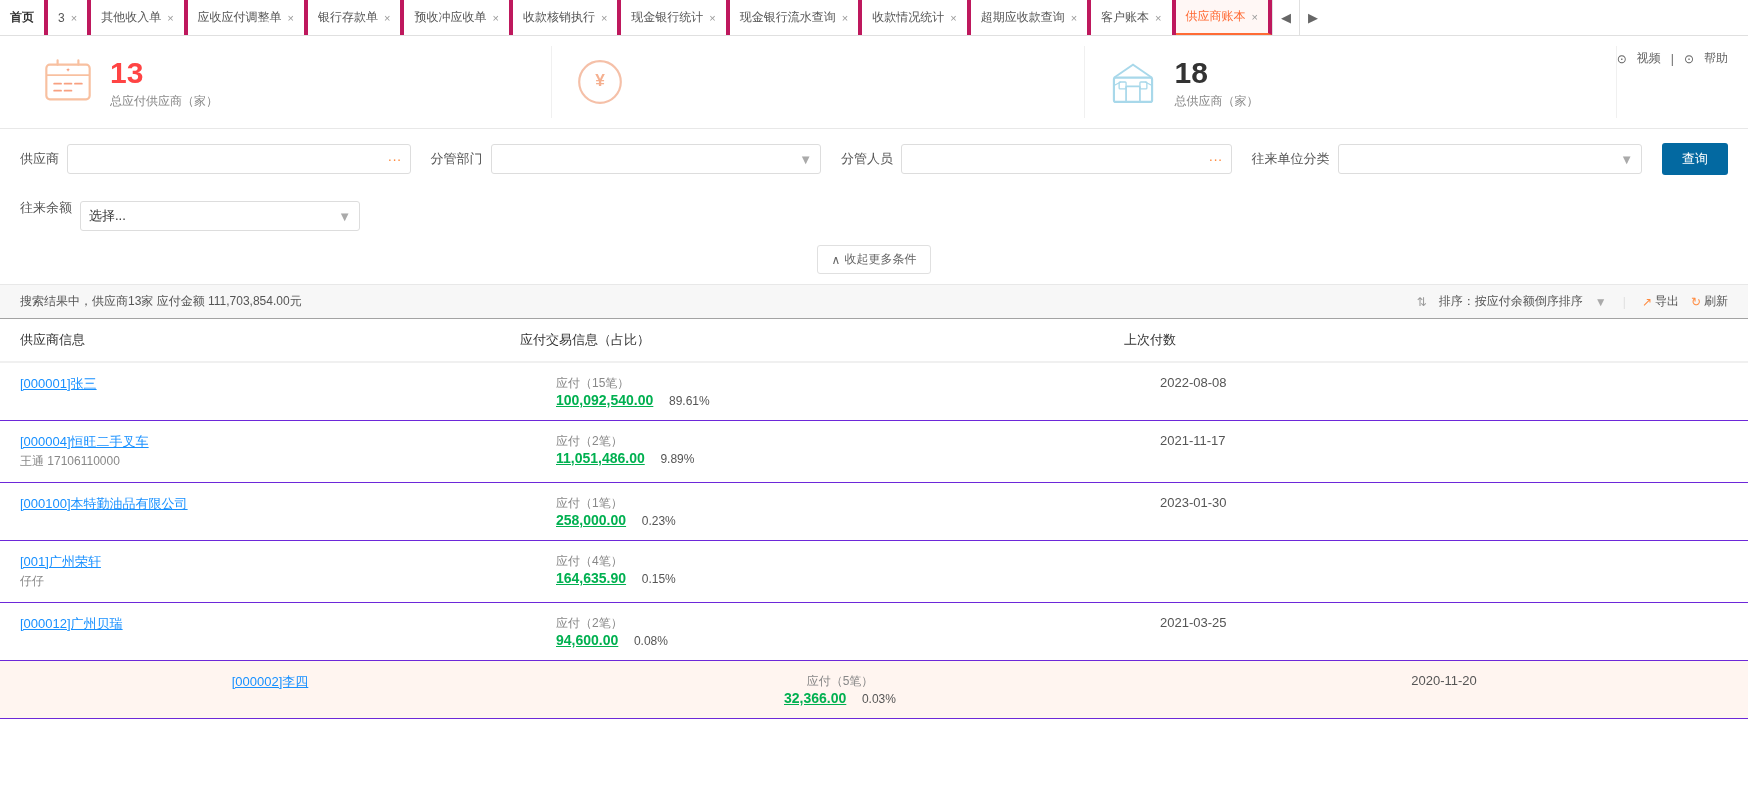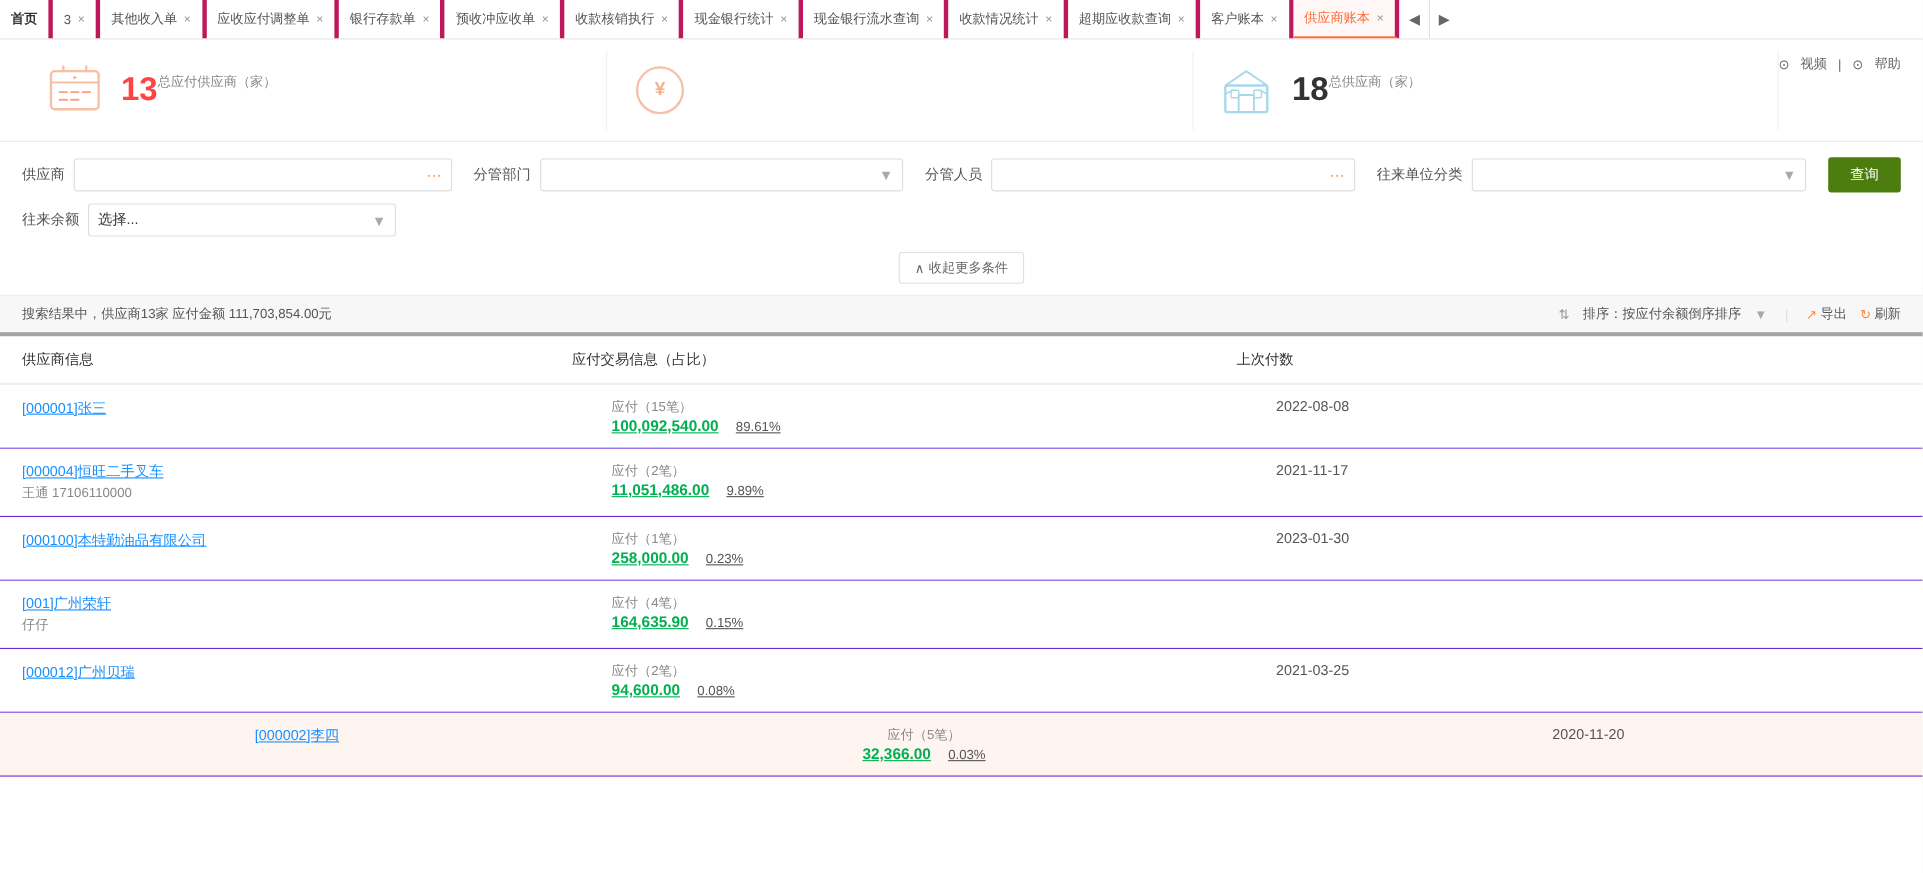--- a/index.html
+++ b/index.html
@@ -24,21 +24,21 @@
       display: flex; background: #fff; border-bottom: 1px solid #e8e8e8;
       align-items: center; padding: 10px 20px; gap: 0;
     }
     .stat-item {
       display: flex; align-items: center; gap: 14px; flex: 1; padding: 8px 20px;
       border-right: 1px solid #f0f0f0;
     }
     .stat-item:last-of-type { border-right: none; }
     .stat-icon { width: 56px; height: 56px; display: flex; align-items: center; justify-content: center; }
     .stat-icon svg { width: 52px; height: 52px; }
-    .stat-info { display: flex; flex-direction: row; }
+    .stat-info { display: flex; flex-direction: column; }
     .stat-number { font-size: 30px; font-weight: bold; color: #ff4444; line-height: 1.2; }
     .stat-label { font-size: 12px; color: #888; margin-top: 2px; }
     .stat-item.last { flex: 1; }
     .help-links { margin-left: auto; display: flex; align-items: center; gap: 10px; font-size: 12px; color: #666; white-space: nowrap; align-self: flex-start; padding-top: 4px; }
     .help-links span { cursor: pointer; color: #666; }
     .divider-v { color: #ccc; }
 
     
     .search-section {
       background: #fff; padding: 14px 20px 10px; border-bottom: 1px solid #e8e8e8;
@@ -53,34 +53,34 @@
     }
     .search-input-wrap .placeholder { color: #bbb; font-size: 12px; }
     .search-input-wrap .dots { color: #ff8c42; font-size: 14px; }
     .select-wrap {
       flex: 1; border: 1px solid #ddd; border-radius: 3px; padding: 5px 8px;
       display: flex; align-items: center; justify-content: space-between; cursor: pointer;
       background: #fff; min-height: 30px;
     }
     .select-wrap .arrow { color: #aaa; }
     .query-btn {
-      background: #4d7c0f; color: #fff; border: none; border-radius: 3px;
+      background: #0369a1; color: #fff; border: none; border-radius: 3px;
       padding: 7px 20px; cursor: pointer; font-size: 13px; white-space: nowrap;
     }
     .collapse-btn {
       display: flex; align-items: center; justify-content: center; gap: 4px;
       cursor: pointer; color: #666; font-size: 12px; padding: 5px 14px;
       border: 1px solid #e0e0e0; border-radius: 3px; background: #fff; margin: 0 auto;
     }
     .collapse-row { display: flex; justify-content: center; padding: 4px 0 0; }
 
     
     .result-bar {
       display: flex; justify-content: space-between;
-      background: #f7f7f7; padding: 8px 20px; border-bottom: 4px solid #a3a3a3;
+      background: #f7f7f7; padding: 8px 20px; border-bottom: 1px solid #a3a3a3;
       font-size: 12px; color: #555;
     }
     .result-bar .sort-area { display: flex; align-items: center; gap: 12px; }
     .action-btn { display: flex; align-items: center; gap: 3px; cursor: pointer; color: #555; font-size: 12px; }
 
     
     .table-container { background: #fff; }
     .table-header {
       display: grid; grid-template-columns: 500px 1fr 1fr;
       padding: 12px 20px; background: #fff; border-bottom: 2px solid #f0f0f0;
@@ -89,21 +89,21 @@
     .data-row {
       display: grid; grid-template-columns: 500px 1fr 1fr;
       padding: 12px 20px; border-bottom: 1px solid #6d28d9;
       background: #fff; align-items: start; gap: 36px;
     }
     .data-row.highlighted { background: #fff5f0; text-align: center; }
     .supplier-link { color: #1890ff; text-decoration: underline; cursor: pointer; font-size: 13px; }
     .supplier-contact { color: #888; font-size: 12px; margin-top: 2px; }
     .pay-label { color: #888; font-size: 12px; }
     .pay-amount { color: #00b050; font-size: 14px; font-weight: bold; text-decoration: underline; cursor: pointer; margin-top: 2px; }
-    .pay-percent { color: #555; font-size: 12px; margin-left: 12px; display: inline-block; text-decoration: underline; }
+    .pay-percent { color: #555; font-size: 12px; margin-left: 12px; display: inline-block; }
     .last-pay-date { color: #555; font-size: 13px; }
 
     
     .table-scroll { height: calc(794px - 36px - 90px - 90px - 40px - 45px - 2px); overflow-y: auto; }
     .table-scroll::-webkit-scrollbar { width: 6px; }
     .table-scroll::-webkit-scrollbar-thumb { background: #ccc; border-radius: 3px; }
   </style>
 </head>
 <body>
 
@@ -251,21 +251,21 @@
         <span></span>
         <span class="arrow">▼</span>
       </div>
     </div>
     <button class="query-btn">查询</button>
   </div>
 
   <div class="search-row" style="max-width: 340px;">
     <div class="search-field">
       <label>往来余额</label>
-      <div class="select-wrap" style="min-width:160px;">
+      <div class="select-wrap" style="min-width:160px;margin-top:16px;">
         <span class="placeholder">选择...</span>
         <span class="arrow">▼</span>
       </div>
     </div>
   </div>
 
   <div class="collapse-row">
     <div class="collapse-btn">
       <span>∧</span>
       <span>收起更多条件</span>

